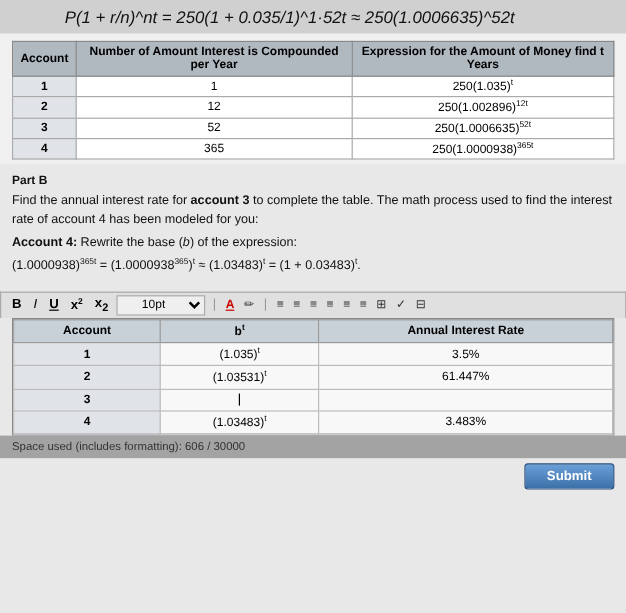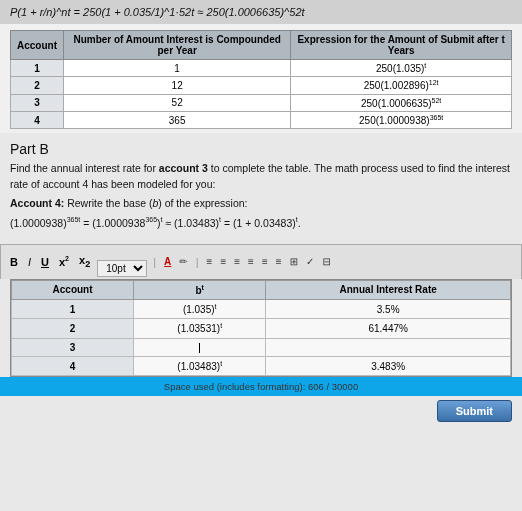--- a/index.html
+++ b/index.html
@@ -55,22 +55,22 @@
       font-weight: bold;
     }
     
     .part-b-section {
       background: #e8e8e8;
       padding: 8px 10px 4px 10px;
       font-size: 11px;
       color: #111;
     }
     .part-b-title {
-      font-weight: normal;
-      font-size: 14px;
+      font-weight: bold;
+      font-size: 10px;
       margin-bottom: 4px;
     }
     .part-b-text {
       font-size: 10.5px;
       line-height: 1.5;
       margin-bottom: 3px;
     }
     .part-b-text b { font-weight: bold; }
     .part-b-text i { font-style: italic; }
     
@@ -93,23 +93,22 @@
       font-weight: bold;
     }
     .toolbar-btn.italic { font-style: italic; font-weight: normal; }
     .toolbar-btn.underline { text-decoration: underline; }
     .toolbar-separator {
       color: #999;
       margin: 0 2px;
     }
     .font-size-select {
       font-size: 10px;
-      padding: 1px 4px;
+      padding: 1px 16px;
       border: 1px solid #aaa;
-      margin-top: 13px;
     }
     .toolbar-icon {
       font-size: 10px;
       padding: 1px 2px;
       color: #333;
     }
     .color-a {
       font-weight: bold;
       color: #cc0000;
       text-decoration: underline;
@@ -154,60 +153,59 @@
       height: 10px;
       vertical-align: middle;
       animation: blink 1s step-end infinite;
     }
     @keyframes blink { 50% { opacity: 0; } }
     
     .space-used {
       padding: 4px 10px;
       font-size: 9.5px;
       color: #333;
-      background: #0ea5e9;
-      text-align: center;
+      background: #a3a3a3;
     }
     
     .submit-row {
       display: flex;
       justify-content: flex-end;
       padding: 4px 10px 6px 10px;
       background: #e8e8e8;
     }
     .submit-btn {
       background: linear-gradient(to bottom, #6a9fd8, #3a6fa8);
       color: #fff;
       border: 1px solid #2a5080;
       border-radius: 3px;
       padding: 4px 18px;
       font-size: 11px;
       cursor: pointer;
       font-weight: bold;
       text-align: center;
     }
     sup { font-size: 7px; vertical-align: super; }
-    .formula-text { font-size: 11px; }
+    .formula-text { font-size: 14px; margin-left: 44px; }
   </style>
 </head>
 <body>
 
 <div class="page-container">
 
   <div class="formula-bar">
     <span class="formula-text">P(1 + r/n)^nt = 250(1 + 0.035/1)^1·52t ≈ 250(1.0006635)^52t</span>
   </div>
 
   <div class="main-table-section">
     <table class="data-table">
       <thead>
         <tr>
           <th>Account</th>
           <th>Number of Amount Interest is Compounded per Year</th>
-          <th>Expression for the Amount of Submit after t Years</th>
+          <th>Expression for the Amount of Money find t Years</th>
         </tr>
       </thead>
       <tbody id="main-table-body">
       <tr>
             <td>1</td>
             <td>1</td>
             <td>250(1.035)<sup>t</sup></td>
           </tr>
           <tr>
             <td>2</td>

